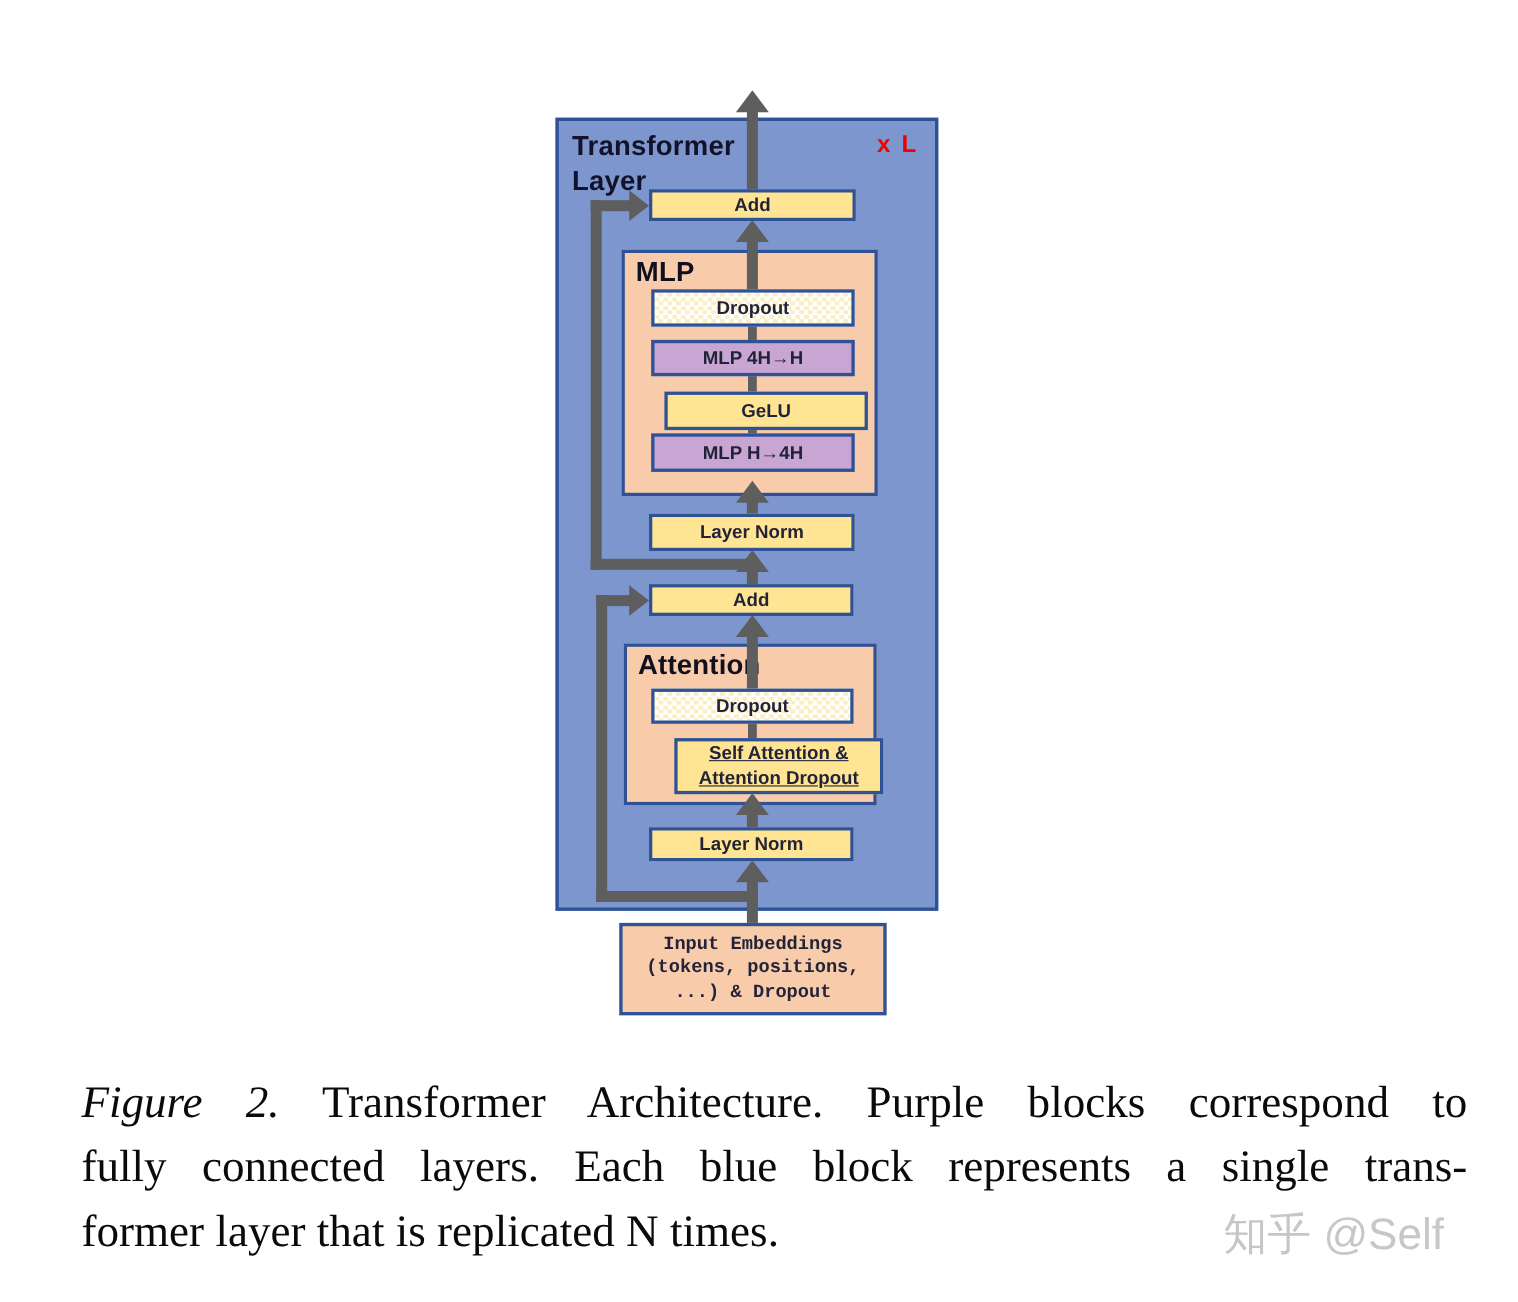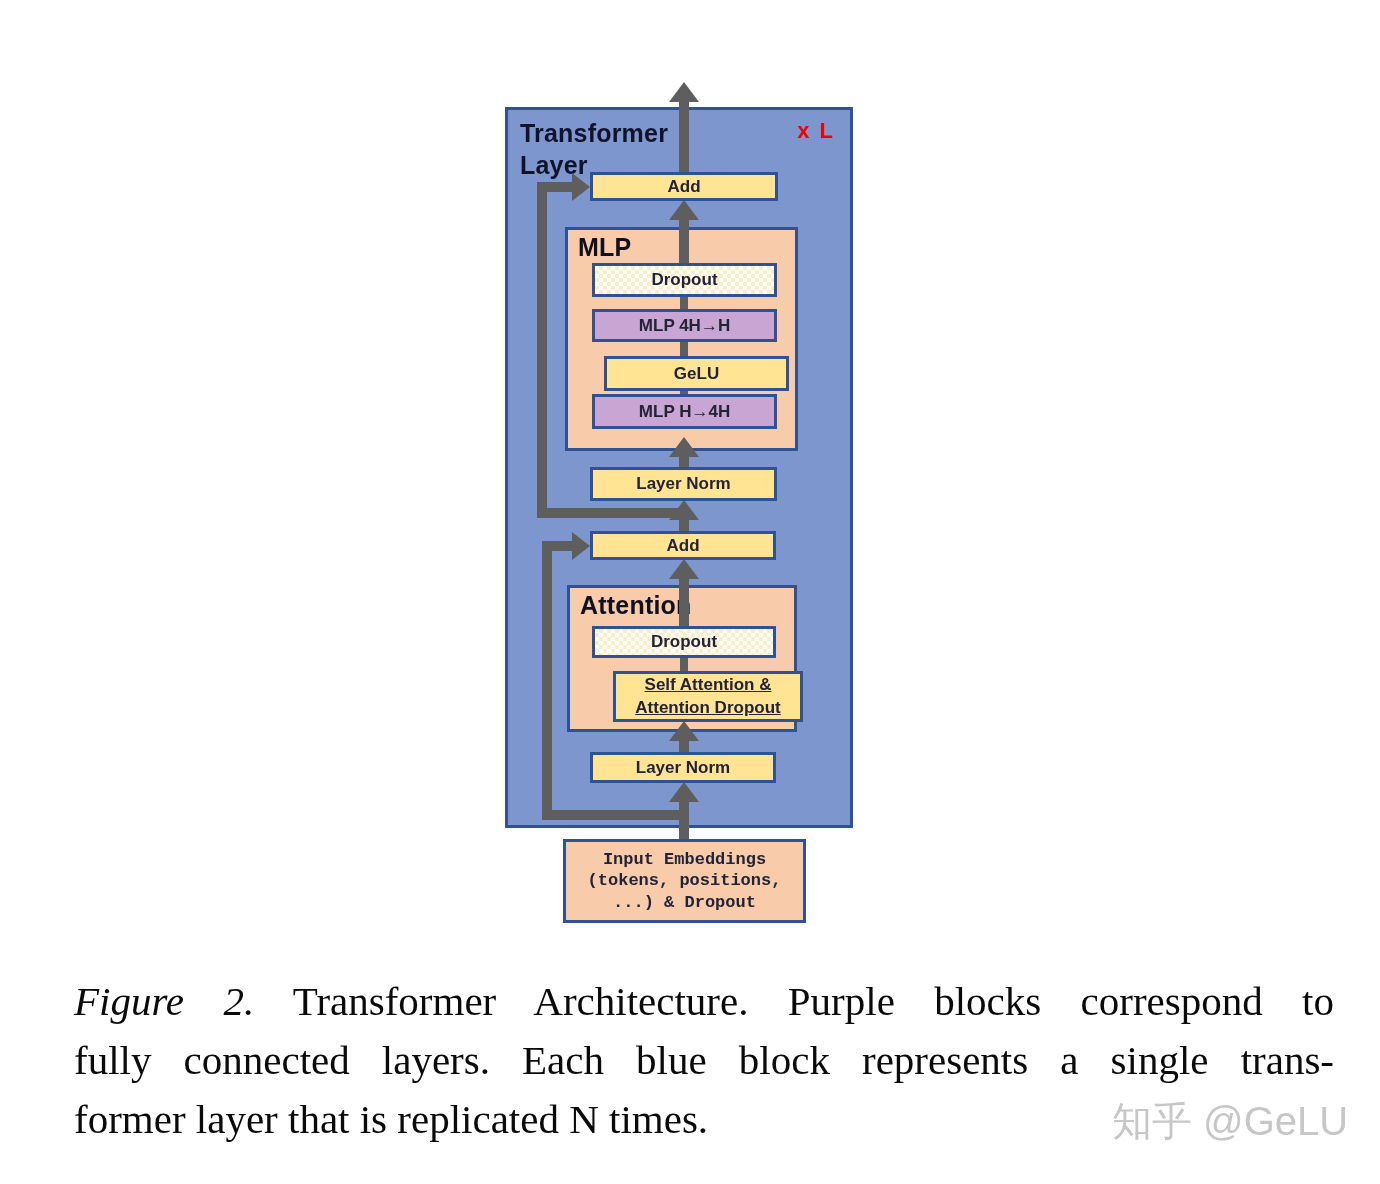--- a/index.html
+++ b/index.html
@@ -148,15 +148,15 @@
   <div class="node bg-yellow" style="left:613px;top:671px;width:190px;height:51px;padding:0 18px;line-height:1.3;text-decoration:underline;">Self Attention &amp; Attention Dropout</div>
 
   <div class="node bg-yellow" style="left:590px;top:752px;width:186px;height:31px;">Layer Norm</div>
 
   <div class="caption">
     <div class="cap-just"><span class="cap-italic">Figure 2.</span> <span>Transformer Architecture. Purple blocks correspond to</span></div>
     <div class="cap-just">fully connected layers. Each blue block represents a single trans-</div>
     <div>former layer that is replicated N times.</div>
   </div>
 
-  <div class="watermark">知乎 @GeLU</div>
+  <div class="watermark">知乎 @Self</div>
 
 </div>
 
 </body></html>

